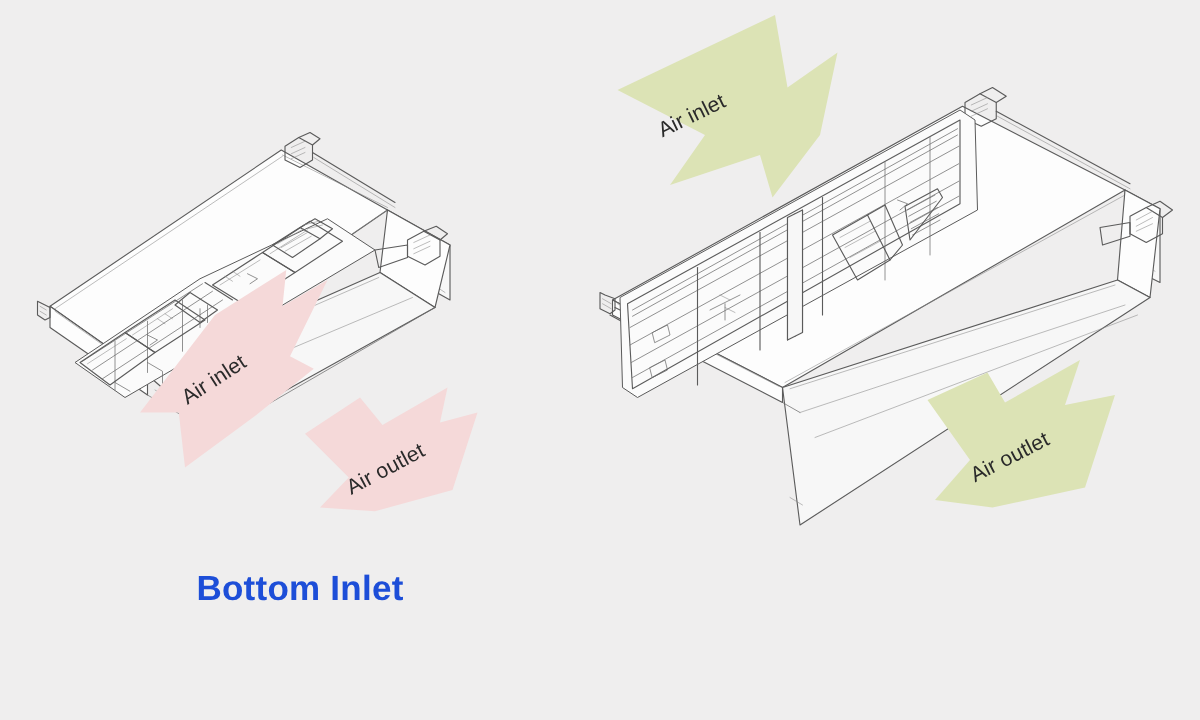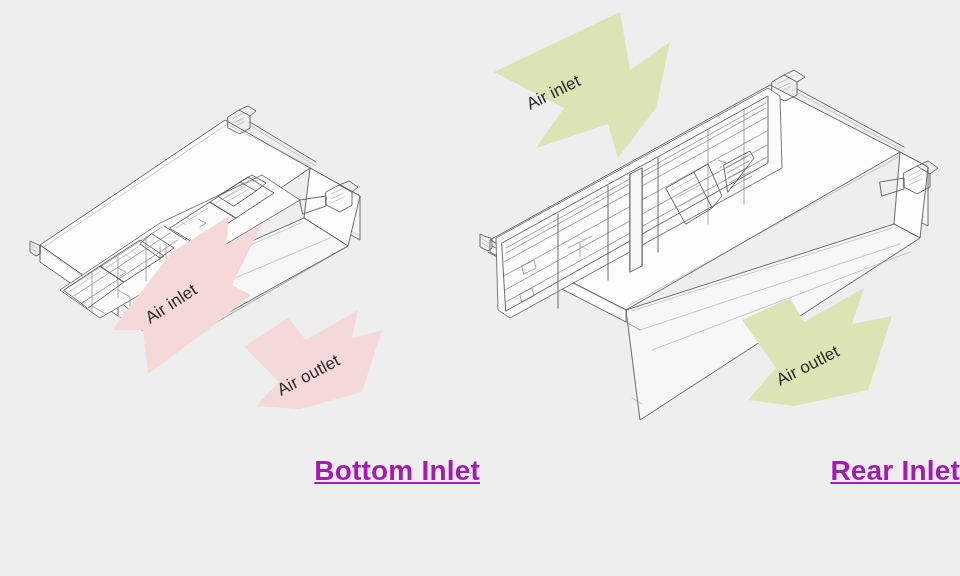--- a/index.html
+++ b/index.html
@@ -35,27 +35,26 @@
     width: 480px;
     height: 460px;
     overflow: visible;
   }
 
   .caption {
     position: absolute;
     left: 0;
     width: 480px;
     top: 455px;
-    text-align: right;
+    text-align: center;
     font-size: 28px;
     font-weight: bold;
-    color: #a21caf;
+    color: #1d4ed8;
     letter-spacing: 0.2px;
     font-family: "Liberation Sans", sans-serif;
-    text-decoration: underline;
   }
 
   
   .ln {
     fill: none;
     stroke: #5b5b5b;
     stroke-width: 0.9;
     stroke-linejoin: round;
     stroke-linecap: round;
   }
@@ -277,16 +276,15 @@
         <text class="arrow-label" transform="translate(50,110) rotate(-26)">Air inlet</text>
       </g>
 
       <g>
         <polygon fill="#dce3b5" points="262,320 310,298 324,322 384,288 372,324 412,316 388,390 314,406 268,400 296,368"></polygon>
         <text class="arrow-label" transform="translate(300,386) rotate(-27)">Air outlet</text>
       </g>
 
     </svg>
 
-    <div class="caption">Rear Inlet</div>
   </div>
 
 </div>
 
 </body></html>

